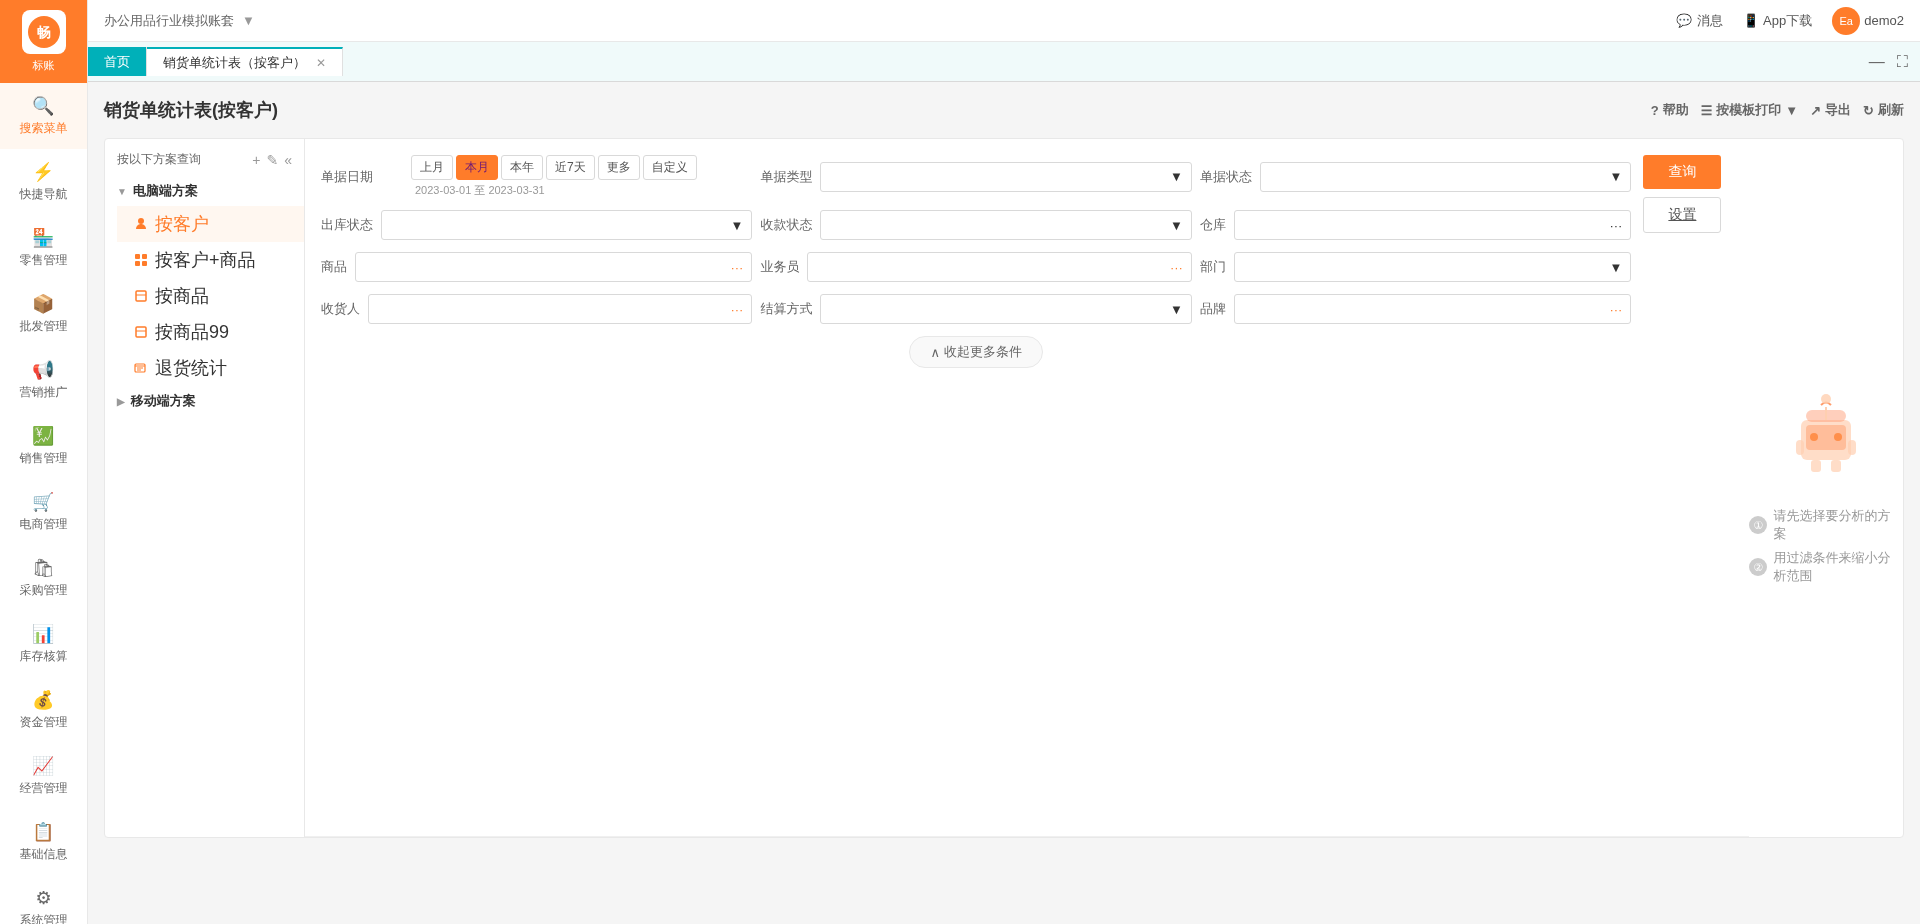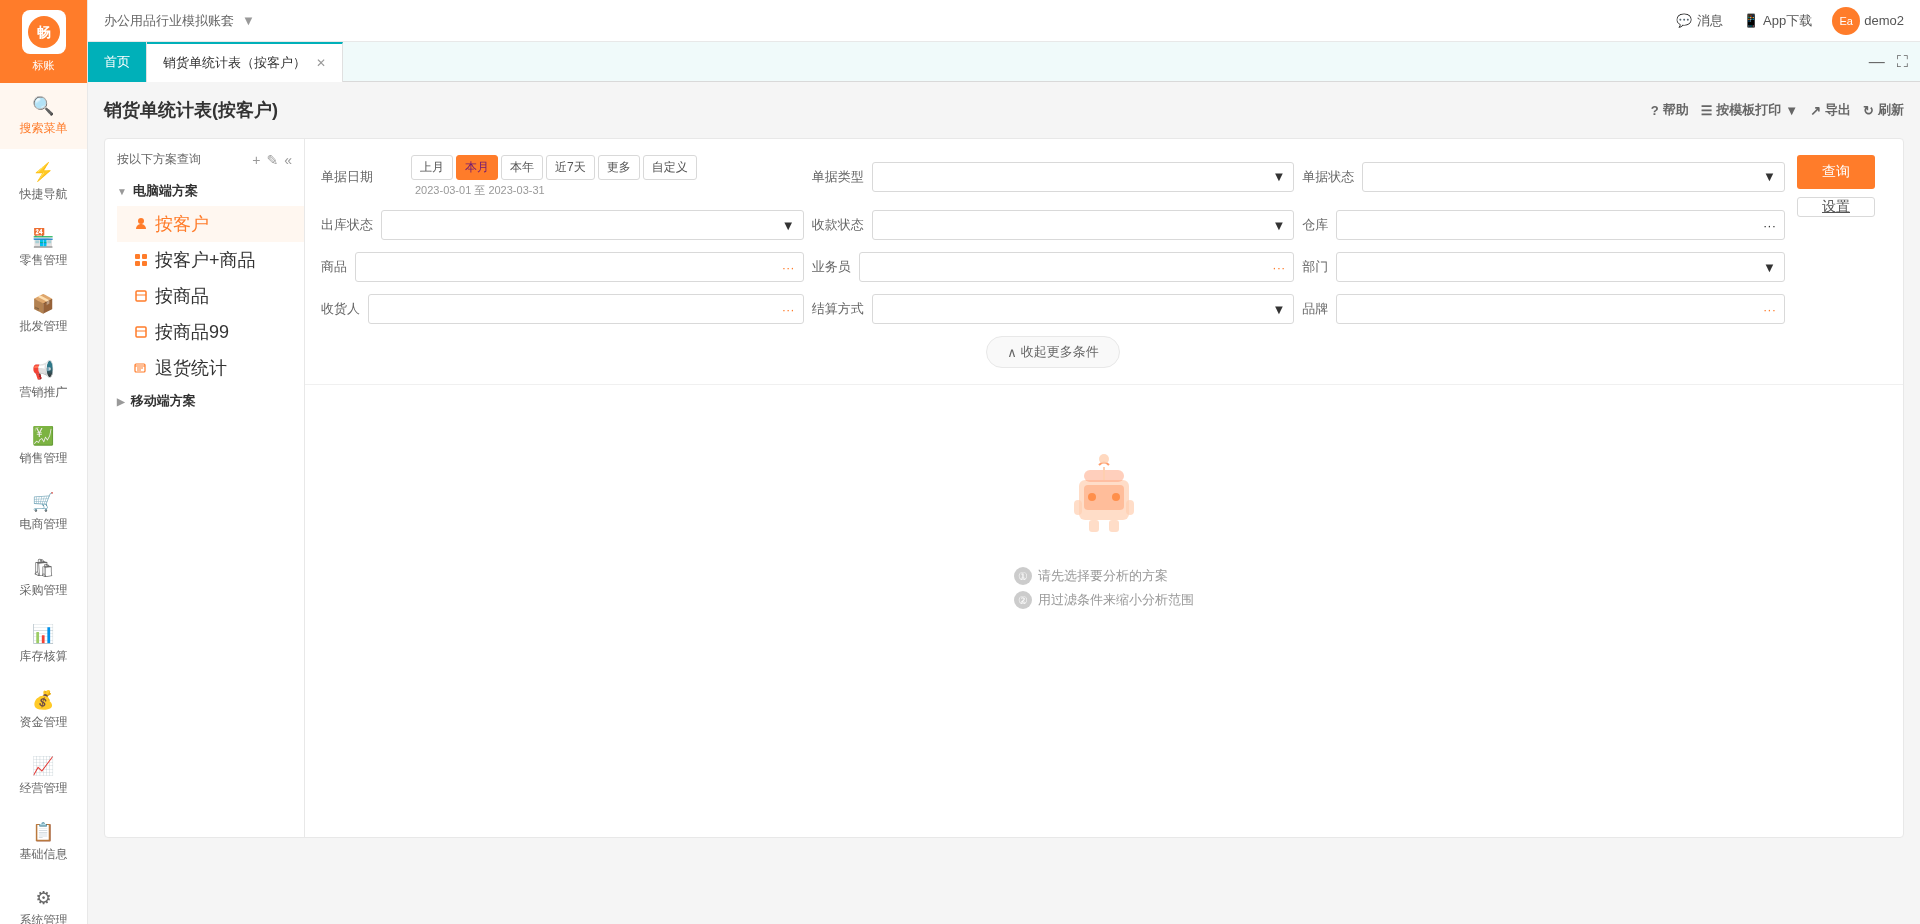--- a/index.html
+++ b/index.html
@@ -22,21 +22,21 @@
     
     .top-header { height: 42px; background: #fff; border-bottom: 1px solid #e8e8e8; display: flex; align-items: center; justify-content: space-between; padding: 0 16px; flex-shrink: 0; }
     .header-left { display: flex; align-items: center; gap: 8px; color: #666; font-size: 13px; }
     .header-left .dropdown-icon { color: #999; }
     .header-right { display: flex; align-items: center; gap: 20px; color: #555; font-size: 13px; }
     .header-right-item { display: flex; align-items: center; gap: 4px; cursor: pointer; }
     .avatar { width: 28px; height: 28px; border-radius: 50%; background: #ff7c2a; display: flex; align-items: center; justify-content: center; color: #fff; font-size: 11px; overflow: hidden; }
 
     
     .tab-bar { height: 40px; background: #f0fafa; border-bottom: 1px solid #d9d9d9; display: flex; align-items: center; flex-shrink: 0; }
-    .tab { height: 40px; display: flex; align-items: center; padding: 0 16px; cursor: pointer; font-size: 13px; color: #666; border-right: 1px solid #e0e0e0; gap: 6px; }
+    .tab { height: 29px; display: flex; align-items: center; padding: 0 16px; cursor: pointer; font-size: 13px; color: #666; border-right: 1px solid #e0e0e0; gap: 6px; }
     .tab.active { background: #fff; color: #333; border-top: 2px solid #00b0b9; }
     .tab-home { background: #00b0b9; color: #fff; border-top: none; }
     .tab-close { color: #999; font-size: 12px; cursor: pointer; margin-left: 4px; }
     .tab-bar-actions { margin-left: auto; display: flex; align-items: center; gap: 12px; padding-right: 12px; }
     .tab-action-btn { cursor: pointer; color: #666; font-size: 16px; }
 
     
     .page-content { flex: 1; overflow: auto; padding: 16px; }
     .page-title { font-size: 18px; font-weight: bold; color: #333; margin-bottom: 16px; display: flex; align-items: center; justify-content: space-between; }
     .page-title-actions { display: flex; align-items: center; gap: 12px; font-size: 13px; color: #666; }
@@ -58,21 +58,21 @@
     .chevron { color: #999; font-size: 10px; }
     .scheme-sub-items { padding-left: 12px; }
     .date-btn { padding: 3px 8px; border: 1px solid #d9d9d9; border-radius: 3px; cursor: pointer; font-size: 12px; color: #555; background: #fff; }
     .date-btn.active { background: #ff7c2a; color: #701a75; border-color: #ff7c2a; }
     .filter-select { width: 100%; height: 30px; border: 1px solid #d9d9d9; border-radius: 3px; padding: 0 8px; font-size: 13px; color: #333; background: #fff; display: flex; align-items: center; justify-content: space-between; cursor: pointer; }
 
     
     .collapse-row { display: flex; justify-content: center; margin-top: 8px; }
     .collapse-btn { display: flex; align-items: center; gap: 4px; color: #666; font-size: 13px; cursor: pointer; padding: 6px 20px; border: 1px solid #e8e8e8; border-radius: 16px; background: #f9f9f9; }
     .btn-query { background: #ff7c2a; color: #fff; border: none; padding: 8px 24px; border-radius: 3px; cursor: pointer; font-size: 14px; }
-    .btn-setting { background: #fff; color: #555; border: 1px solid #d9d9d9; padding: 0 24px; border-radius: 3px; cursor: pointer; font-size: 14px; text-decoration: underline; }
+    .btn-setting { background: #fff; color: #555; border: 1px solid #d9d9d9; padding: 8px 24px; border-radius: 3px; cursor: pointer; font-size: 14px; text-decoration: underline; }
 
     
     .empty-state { display: flex; flex-direction: column; align-items: center; justify-content: center; padding: 60px 0; color: #999; }
     .empty-icon { width: 100px; height: 100px; margin-bottom: 16px; }
     .empty-tips { list-style: none; }
     .empty-tips li { margin: 6px 0; display: flex; align-items: center; gap: 6px; }
     .tip-num { width: 18px; height: 18px; background: #ccc; border-radius: 50%; color: #fff; font-size: 11px; display: flex; align-items: center; justify-content: center; flex-shrink: 0; }
 
     .filter-wrapper { display: flex; align-items: flex-start; }
     .filter-main { flex: 1; }
@@ -285,21 +285,21 @@
         </div>
 
         <div class="scheme-group">
           <div class="scheme-group-header">
             <span class="chevron">▶</span>
             <span>移动端方案</span>
           </div>
         </div>
       </div>
 
-      <div style="flex:1; display:flex; flex-direction:column;">
+      <div style="flex:1; display:flex; flex-direction:row;">
 
         <div style="padding:16px; border-bottom:1px solid #f0f0f0;">
           <div class="filter-wrapper">
             <div class="filter-main">
 
               <div style="display:grid; grid-template-columns:1fr 1fr 1fr; gap:8px; margin-bottom:12px; align-items:center;">
 
                 <div style="display:flex; align-items:center; gap:8px;">
                   <span style="color:#666; font-size:13px; white-space:nowrap;">单据日期</span>
                   <div style="display:flex; align-items:center; gap:3px; flex-wrap:wrap;padding-left:30px;">

